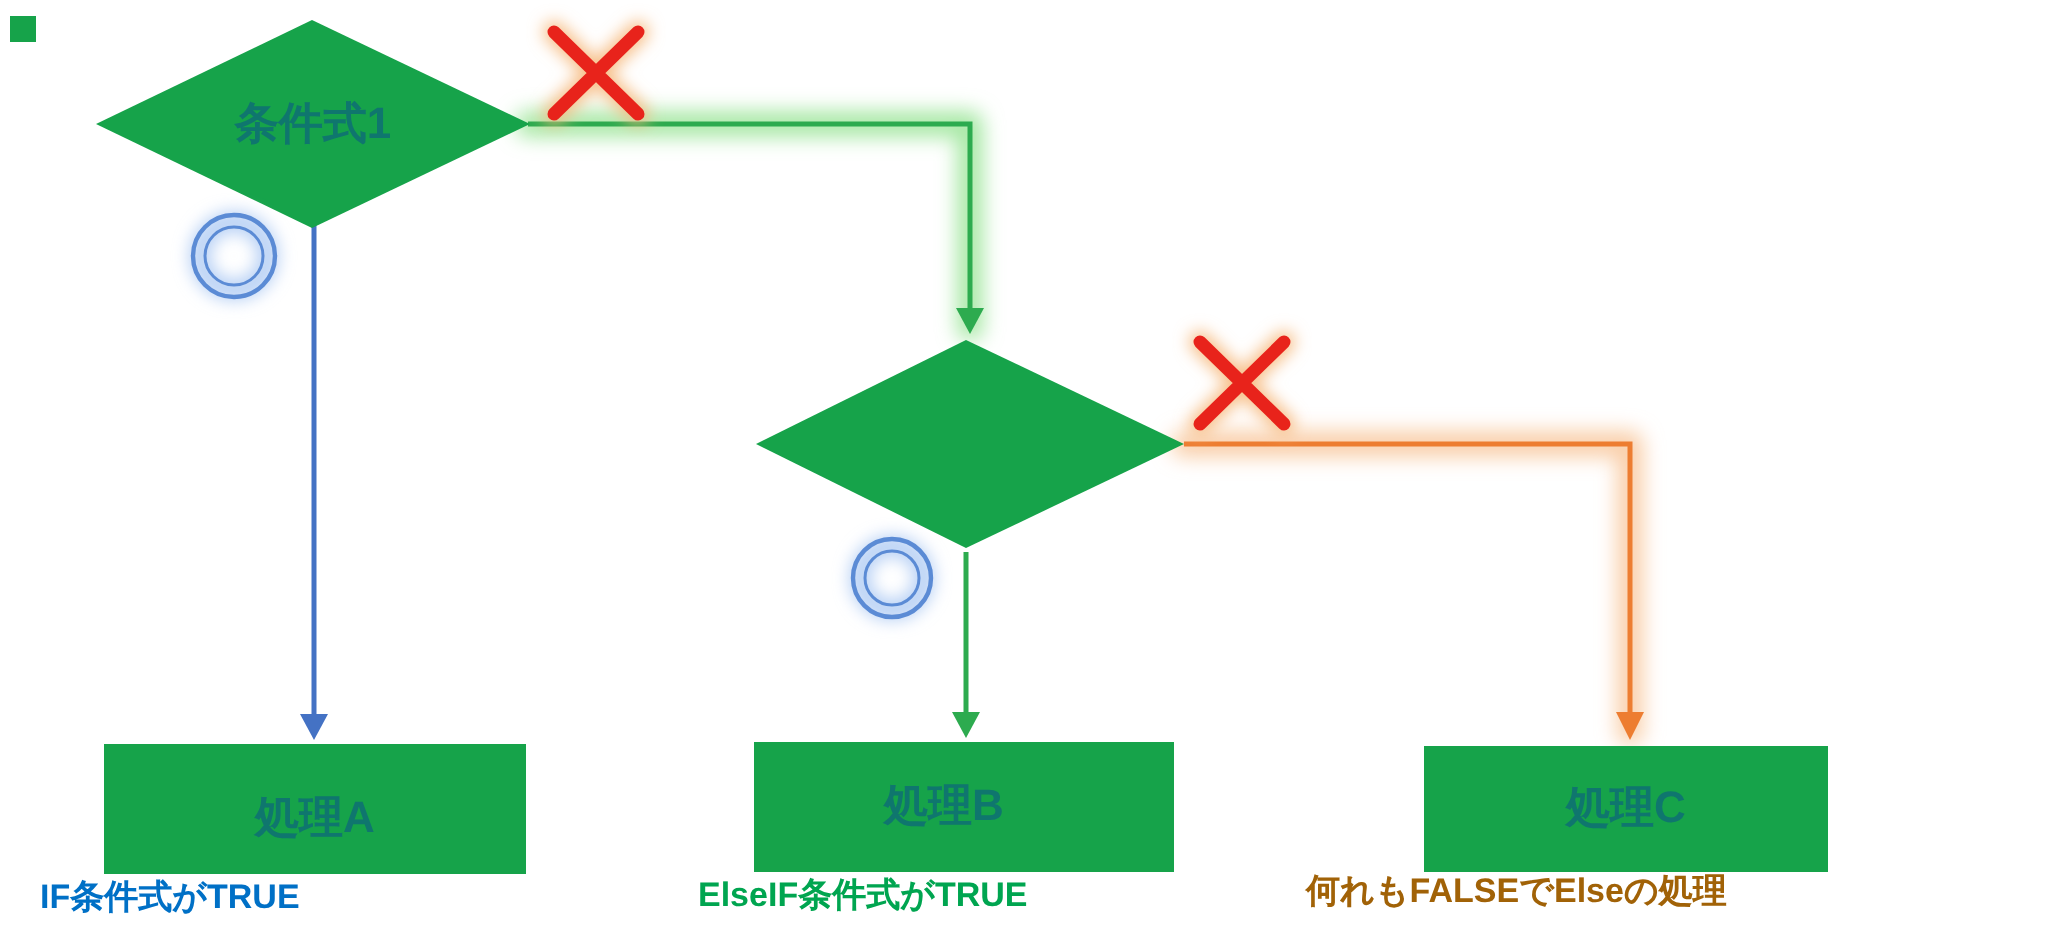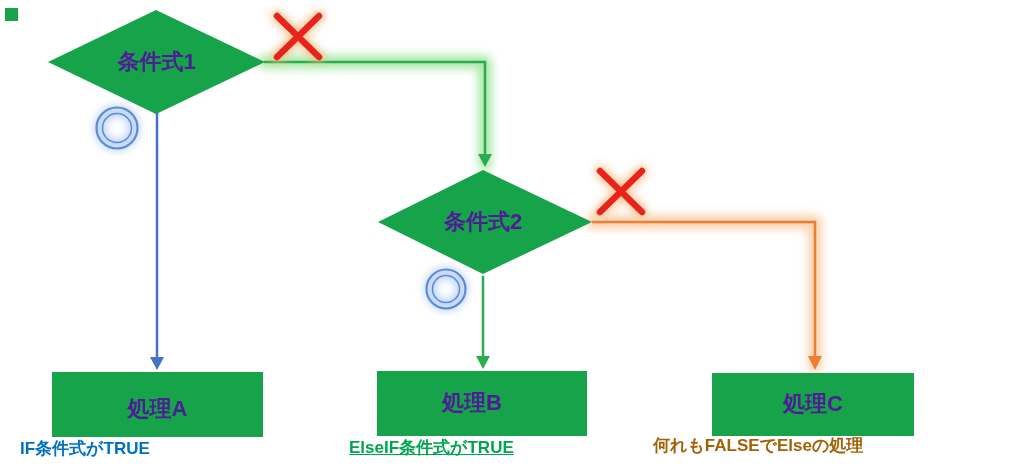--- a/index.html
+++ b/index.html
@@ -6,21 +6,21 @@
   #canvas{
     position:relative;
     width:1024px;height:468px;
     background:#ffffff;
     overflow:hidden;
     font-family:"Liberation Sans","DejaVu Sans",sans-serif;
   }
   #flow-svg{position:absolute;left:0;top:0;}
   .overlay{position:absolute;margin:0;}
   .node-label{
-    color:#4c1d95;font-weight:bold;font-size:22px;
+    color:#0f766e;font-weight:bold;font-size:22px;
     text-align:center;line-height:1.1;
     display:flex;align-items:center;justify-content:center;
   }
   .caption{
     font-weight:bold;font-size:17px;line-height:1.05;
     white-space:nowrap;
   }
   .glow{stroke-opacity:0.9;}
 </style>
 </head>
@@ -73,27 +73,26 @@
     <circle cx="446" cy="289" r="19.5" fill="none" stroke-width="2.2" stroke="#5b8bd5"></circle>
     <circle cx="446" cy="289" r="13.5" fill="none" stroke-width="1.5" stroke="#5b8bd5"></circle>
 
     <rect x="52" y="372" width="211" height="65" fill="#16a34a"></rect>
     <rect x="377" y="371" width="210" height="65" fill="#16a34a"></rect>
     <rect x="712" y="373" width="202" height="63" fill="#16a34a"></rect>
   </svg>
 
   <div class="overlay node-label" style="left:48px;top:50px;width:217px;height:24px;">条件式1</div>
 
-  <div class="overlay node-label" style="left:375px;top:210px;width:216px;height:24px;">条件式2</div>
 
   <div class="overlay node-label" style="left:52px;top:372px;width:211px;height:75px;">処理A</div>
 
   <div class="overlay node-label" style="left:377px;top:371px;width:190px;height:65px;">処理B</div>
 
   <div class="overlay node-label" style="left:712px;top:373px;width:202px;height:63px;">処理C</div>
 
   <div class="overlay caption" style="left: 20px; top: 440px; width: 280px; color: rgb(0, 112, 198);">IF条件式がTRUE</div>
 
-  <div class="overlay caption" style="left: 349px; top: 439px; width: 280px; color: rgb(0, 165, 80); text-decoration: underline;">ElseIF条件式がTRUE</div>
+  <div class="overlay caption" style="left: 349px; top: 439px; width: 280px; color: rgb(0, 165, 80);">ElseIF条件式がTRUE</div>
 
   <div class="overlay caption" style="left: 653px; top: 437px; width: 365px; color: #a16207;">何れもFALSEでElseの処理</div>
 
 </div>
 
 </body></html>

